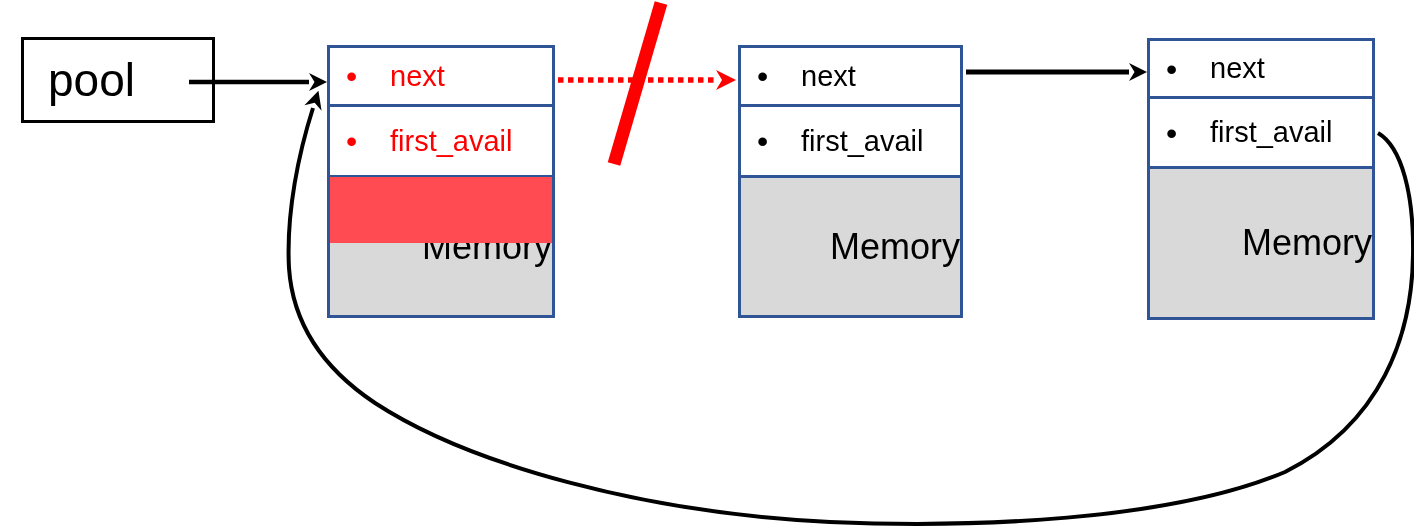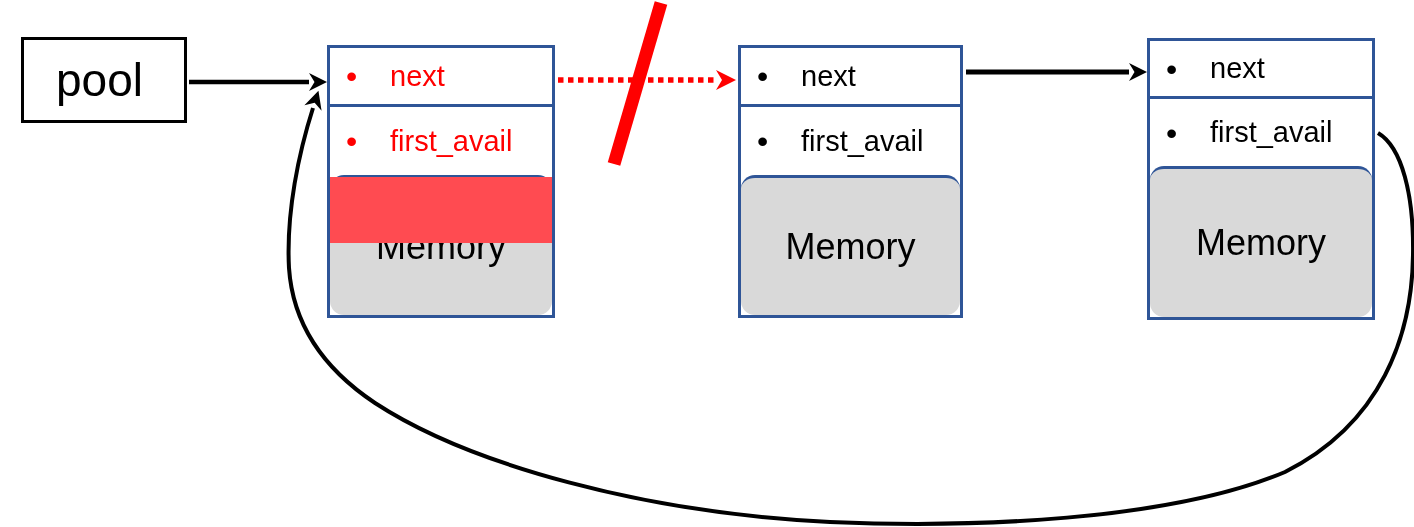--- a/index.html
+++ b/index.html
@@ -21,26 +21,26 @@
     position: relative;
     width: 1414px;
     height: 527px;
     background: var(--bg);
     overflow: hidden;
   }
   
   .pool-box {
     position: absolute;
     left: 21px; top: 37px;
-    width: 166px; height: 86px;
+    width: 194px; height: 86px;
     border: 3px solid #000;
     background: var(--bg);
     display: flex;
     align-items: center;
-    padding-left: 32px;
+    padding-left: 24px;
     z-index: 2;
   }
   .pool-box .pool-label {
     font-size: 46px;
     color: var(--text-black);
     line-height: 1;
   }
   
   .node {
     position: absolute;
@@ -60,24 +60,23 @@
     font-size: 29px;
     color: var(--text-black);
     background: #fff;
   }
   .cell-next { height: 56px; }
   .cell-first-avail { height: 71px; border-top: 3px solid var(--node-border); }
   .cell-memory {
     flex: 1;
     border-top: 3px solid var(--node-border);
     background: var(--memory-fill);
-    justify-content: center;
+    justify-content: flex-end;
     padding-left: 0;
     font-size: 36px;
-    border-radius: 14px;
   }
   .node-3 .cell-next { height: 55px; }
   .node-3 .cell-first-avail { height: 70px; }
   .bullet {
     display: inline-block;
     width: 14px;
     margin-right: 30px;
     font-size: 32px;
     line-height: 1;
   }

